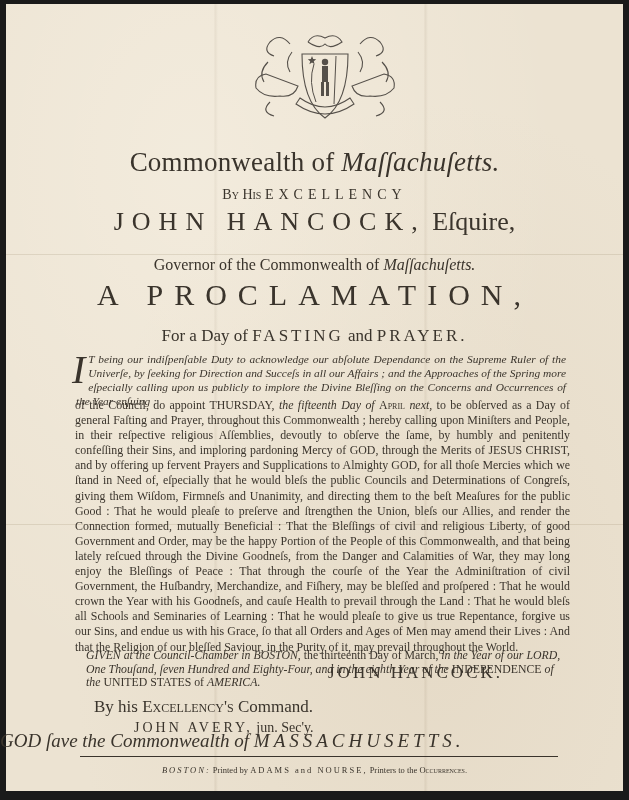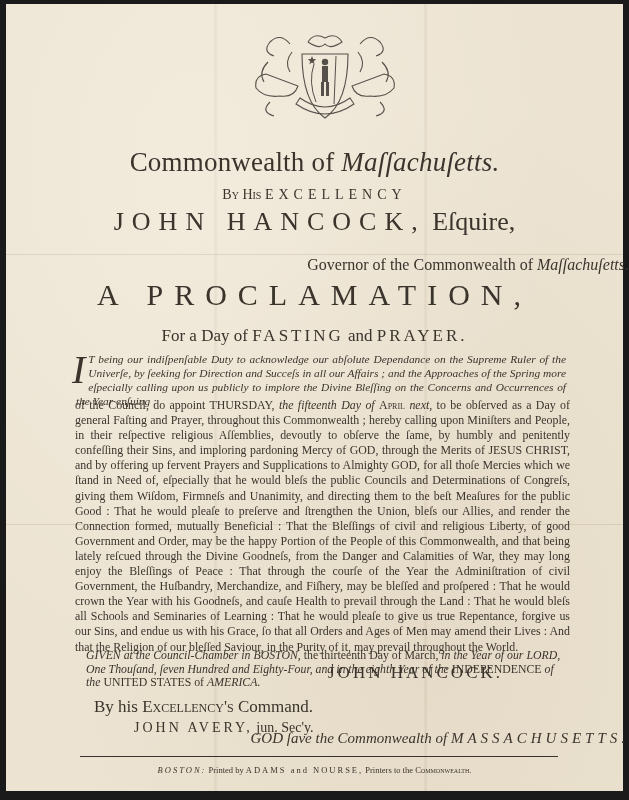--- a/index.html
+++ b/index.html
@@ -13,34 +13,34 @@
   .fold-h { position:absolute; left:0; right:0; height:1px; background:rgba(140,120,90,0.18); }
   .seal { position:absolute; left:250px; top:32px; width:150px; height:92px; }
   .center { position:absolute; left:0; right:0; text-align:center; white-space:nowrap; }
   .it { font-style:italic; }
   .sc { font-variant:small-caps; }
   .t1 { top:147px; font-size:27px; letter-spacing:0.2px; }
   .t2 { top:187px; font-size:14px; }
   .t2 .sp { letter-spacing:5px;margin-top:36px; }
   .t3 { top:207px; font-size:26px; }
   .t3 .sp { letter-spacing:8px; }
-  .t4 { top:256px; font-size:16px;text-align:right; }
+  .t4 { top:256px; font-size:16px; }
   .t5 { top:278px; font-size:30px; letter-spacing:11px; }
   .t6 { top:326px; font-size:17px; }
   .t6 .sp { letter-spacing:3px; }
   .preamble { position:absolute; left:76px; width:490px; top:352px; font-style:italic; font-size:11.4px; line-height:14px; text-align:justify; }
   .dropcap { float:left; font-size:40px; line-height:36px; margin:0 3px 0 -4px; font-style:italic; }
   .body { position:absolute; left:75px; width:495px; top:398px; font-size:11.9px; line-height:15.1px; text-align:justify; }
   .body .lead { font-size:19px; line-height:20px; display:block; text-align:justify; }
   .given { position:absolute; left:86px; width:482px; top:634px; font-size:11.8px; line-height:13.5px;margin-top:15px; }
   .sig { position:absolute; left:328px; top:663px; font-size:17px; letter-spacing:3px; }
   .cmd { position:absolute; left:94px; top:687px; font-size:17px;margin-top:10px; }
   .avery { position:absolute; left:134px; top:720px; font-size:14px;font-family:Liberation Serif, serif; }
   .avery .sp { letter-spacing:3px; }
-  .godsave { position:absolute; left:0; right:0; top:730px; text-align:right; font-size:15px; font-style:italic; }
+  .godsave { position:absolute; left:0; right:0; top:730px; text-align:left; font-size:19px; font-style:italic; }
   .godsave .sp { letter-spacing:4px; }
   .rule { position:absolute; left:80px; width:478px; top:756px; height:1.4px; background:#3a342c; }
   .imprint { position:absolute; left:0; right:0; top:765px; text-align:center; font-size:8.5px; }
   .imprint .sp { letter-spacing:2px; }
 </style>
 </head>
 <body>
 
 <div class="paper">
   <div class="fold-h" style="top:250px"></div>
@@ -135,14 +135,14 @@
   <span class="sp">MASSACHUSETTS.</span>
 </div>
 
 <div class="rule"></div>
 
 <div class="imprint">
   <span class="it sp">BOSTON:</span>
   <span>Printed by</span>
   <span class="sp">ADAMS and NOURSE,</span>
   <span>Printers to the</span>
-  <span class="sc">Commonwealth.</span>
+  <span class="sc">Occurrences.</span>
 </div>
 
 </body></html>

